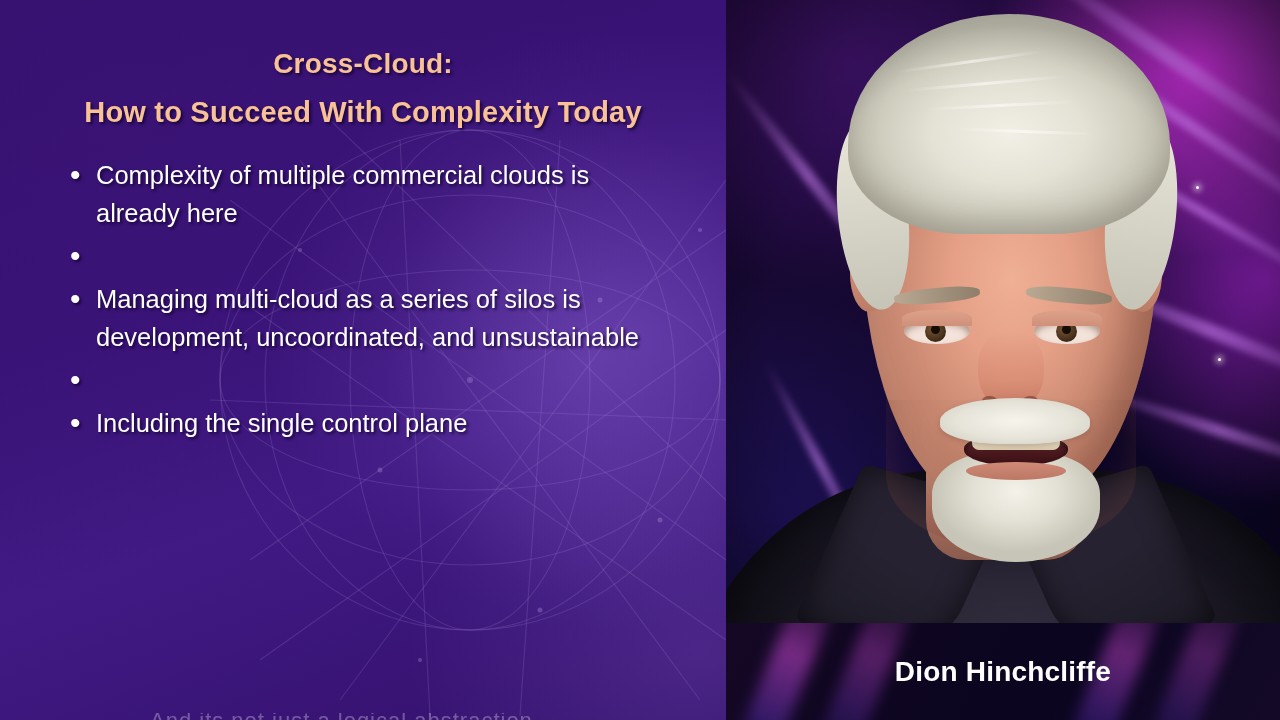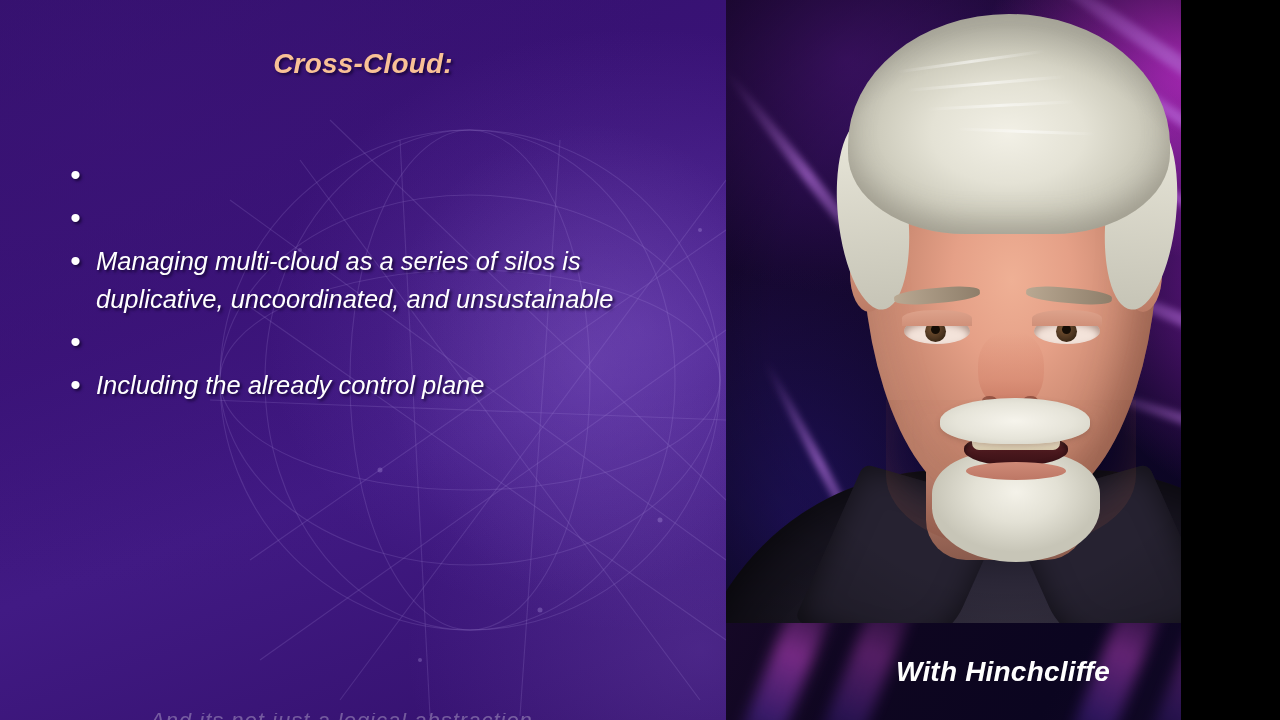--- a/index.html
+++ b/index.html
@@ -1,19 +1,19 @@
 <!DOCTYPE html>
 <html><head>
 <meta charset="utf-8">
 <style>
   * { margin:0; padding:0; box-sizing:border-box; }
   html,body { width:1280px; height:720px; overflow:hidden; background:#000; }
   body { font-family:"Liberation Sans", sans-serif; }
 
-  #stage { position:relative; width:1181px; height:720px; overflow:hidden;font-style:italic; }
+  #stage { position:relative; width:1280px; height:720px; overflow:hidden; }
 
   
   .slide {
     position:absolute; left:0; top:0; width:726px; height:720px;
     background:
       radial-gradient(ellipse 520px 420px at 640px 330px, rgba(139,96,214,0.30), rgba(139,96,214,0) 72%),
       radial-gradient(ellipse 420px 380px at 700px 650px, rgba(150,110,220,0.22), rgba(150,110,220,0) 70%),
       radial-gradient(ellipse 700px 600px at 120px 120px, rgba(60,20,120,0.55), rgba(60,20,120,0) 80%),
       linear-gradient(160deg,#33106b 0%, #3a1378 38%, #411a84 62%, #33106b 100%);
     overflow:hidden;
@@ -250,39 +250,41 @@
         <circle cx="300" cy="250" r="2"></circle>
           <circle cx="540" cy="610" r="2.5"></circle>
         <circle cx="700" cy="230" r="2"></circle>
           <circle cx="420" cy="660" r="2"></circle>
       </g>
     </svg>
     <div class="glow-a"></div>
 
     <div class="slide-title">
       <span>Cross-Cloud:</span>
+      <span class="l2">How to Succeed With Complexity Today</span>
     </div>
 
     <div class="bullets">
       <div class="bullet">
         <span class="dot">•</span>
-      </div>
-      <div class="bullet">
-        <span class="dot">•</span>
-      </div>
-      <div class="bullet">
-        <span class="dot">•</span>
-        <span class="txt">Managing multi-cloud as a series of silos is duplicative, uncoordinated, and unsustainable</span>
-      </div>
-      <div class="bullet">
-        <span class="dot">•</span>
-      </div>
-      <div class="bullet">
-        <span class="dot">•</span>
-        <span class="txt">Including the already control plane</span>
+        <span class="txt">Complexity of multiple commercial clouds is already here</span>
+      </div>
+      <div class="bullet">
+        <span class="dot">•</span>
+      </div>
+      <div class="bullet">
+        <span class="dot">•</span>
+        <span class="txt">Managing multi-cloud as a series of silos is development, uncoordinated, and unsustainable</span>
+      </div>
+      <div class="bullet">
+        <span class="dot">•</span>
+      </div>
+      <div class="bullet">
+        <span class="dot">•</span>
+        <span class="txt">Including the single control plane</span>
       </div>
     </div>
 
     <div class="clipped-line">And its not just a logical abstraction</div>
   </div>
 
   <div class="video">
     <div class="vbg"></div>
 
     <div class="streak" style="left:250px; top:60px; width:420px; height:16px; transform:rotate(34deg);"></div>
@@ -338,18 +340,18 @@
     </div>
 
     <div class="vignette"></div>
 
     <div class="caption">
       <div class="cap-streak" style="left:40px;"></div>
       <div class="cap-streak" style="left:120px; opacity:0.7;"></div>
       <div class="cap-streak" style="left:370px; opacity:0.85;"></div>
       <div class="cap-streak" style="left:450px; opacity:0.6;"></div>
       <div class="cap-text">
-        <div class="cap-name">With Hinchcliffe</div>
+        <div class="cap-name">Dion Hinchcliffe</div>
       </div>
     </div>
   </div>
 
 </div>
 
 </body></html>

